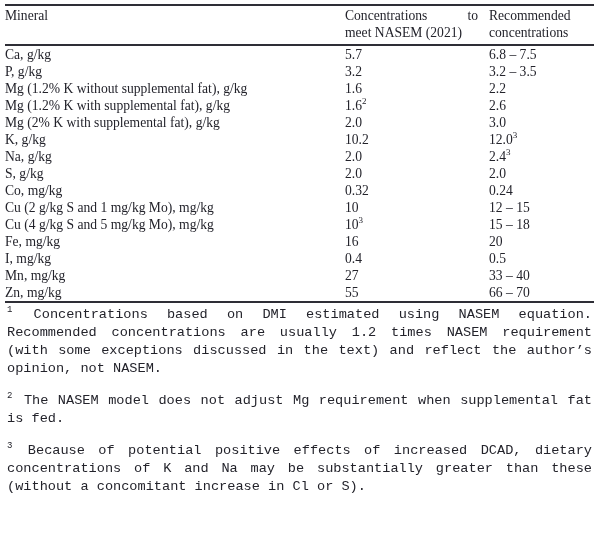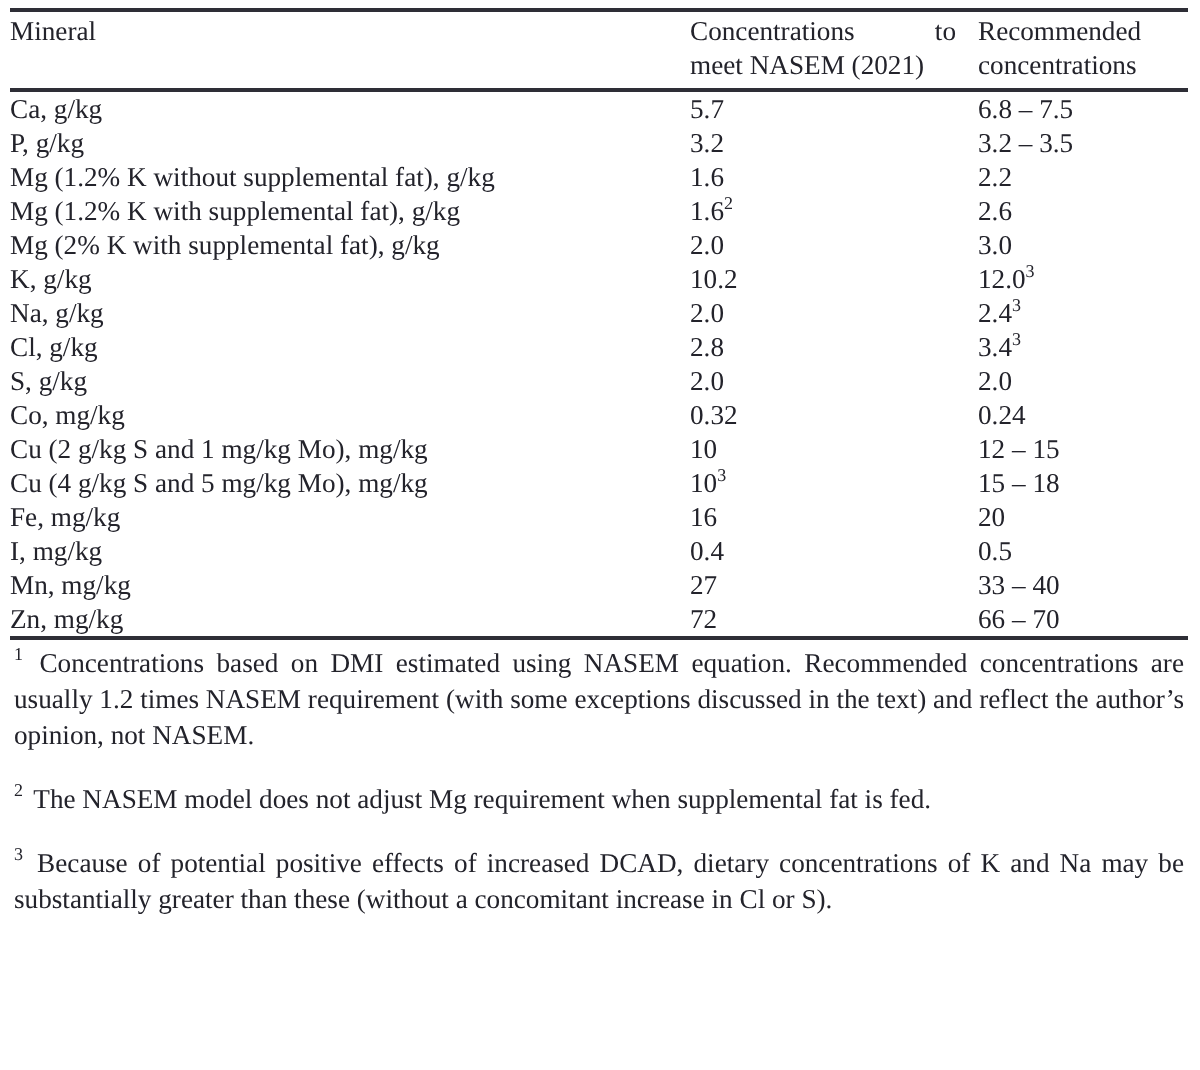--- a/index.html
+++ b/index.html
@@ -43,21 +43,21 @@
     padding: 0;
     white-space: nowrap;
     vertical-align: top;
   }
   td.col-mineral { padding-left: 7px; }
   sup {
     font-size: 9px;
     line-height: 0;
     vertical-align: super;
   }
-  .footnotes { padding: 2px 2px 0 2px; }
+  .footnotes { padding: 2px 2px 0 2px; font-family: Liberation Mono, monospace; }
   p.footnote {
     font-size: 13.6px;
     line-height: 18px;
     text-align: justify;
     margin-top: 14px;
     color: #23232b;
   }
   p.footnote:first-child { margin-top: 1px; }
   p.footnote sup { padding-right: 2px; }
 </style>
@@ -115,25 +115,20 @@
           <td class="col-mineral">K, g/kg</td>
           <td class="col-nasem">10.2</td>
           <td class="col-rec">12.0<sup>3</sup></td>
         </tr>
         <tr>
           <td class="col-mineral">Na, g/kg</td>
           <td class="col-nasem">2.0</td>
           <td class="col-rec">2.4<sup>3</sup></td>
         </tr>
         <tr>
-          <td class="col-mineral">Cl, g/kg</td>
-          <td class="col-nasem">2.8</td>
-          <td class="col-rec">3.4<sup>3</sup></td>
-        </tr>
-        <tr>
           <td class="col-mineral">S, g/kg</td>
           <td class="col-nasem">2.0</td>
           <td class="col-rec">2.0</td>
         </tr>
         <tr>
           <td class="col-mineral">Co, mg/kg</td>
           <td class="col-nasem">0.32</td>
           <td class="col-rec">0.24</td>
         </tr>
         <tr>
@@ -156,21 +151,21 @@
           <td class="col-nasem">0.4</td>
           <td class="col-rec">0.5</td>
         </tr>
         <tr>
           <td class="col-mineral">Mn, mg/kg</td>
           <td class="col-nasem">27</td>
           <td class="col-rec">33 – 40</td>
         </tr>
         <tr>
           <td class="col-mineral">Zn, mg/kg</td>
-          <td class="col-nasem">72</td>
+          <td class="col-nasem">55</td>
           <td class="col-rec">66 – 70</td>
         </tr>
       </tbody>
   </table>
 
   <div class="footnotes">
       <p class="footnote"><sup>1</sup> Concentrations based on DMI estimated using NASEM equation. Recommended concentrations are usually 1.2 times NASEM requirement (with some exceptions discussed in the text) and reflect the author’s opinion, not NASEM.</p>
       <p class="footnote"><sup>2</sup> The NASEM model does not adjust Mg requirement when supplemental fat is fed.</p>
       <p class="footnote"><sup>3</sup> Because of potential positive effects of increased DCAD, dietary concentrations of K and Na may be substantially greater than these (without a concomitant increase in Cl or S).</p>
     </div>

